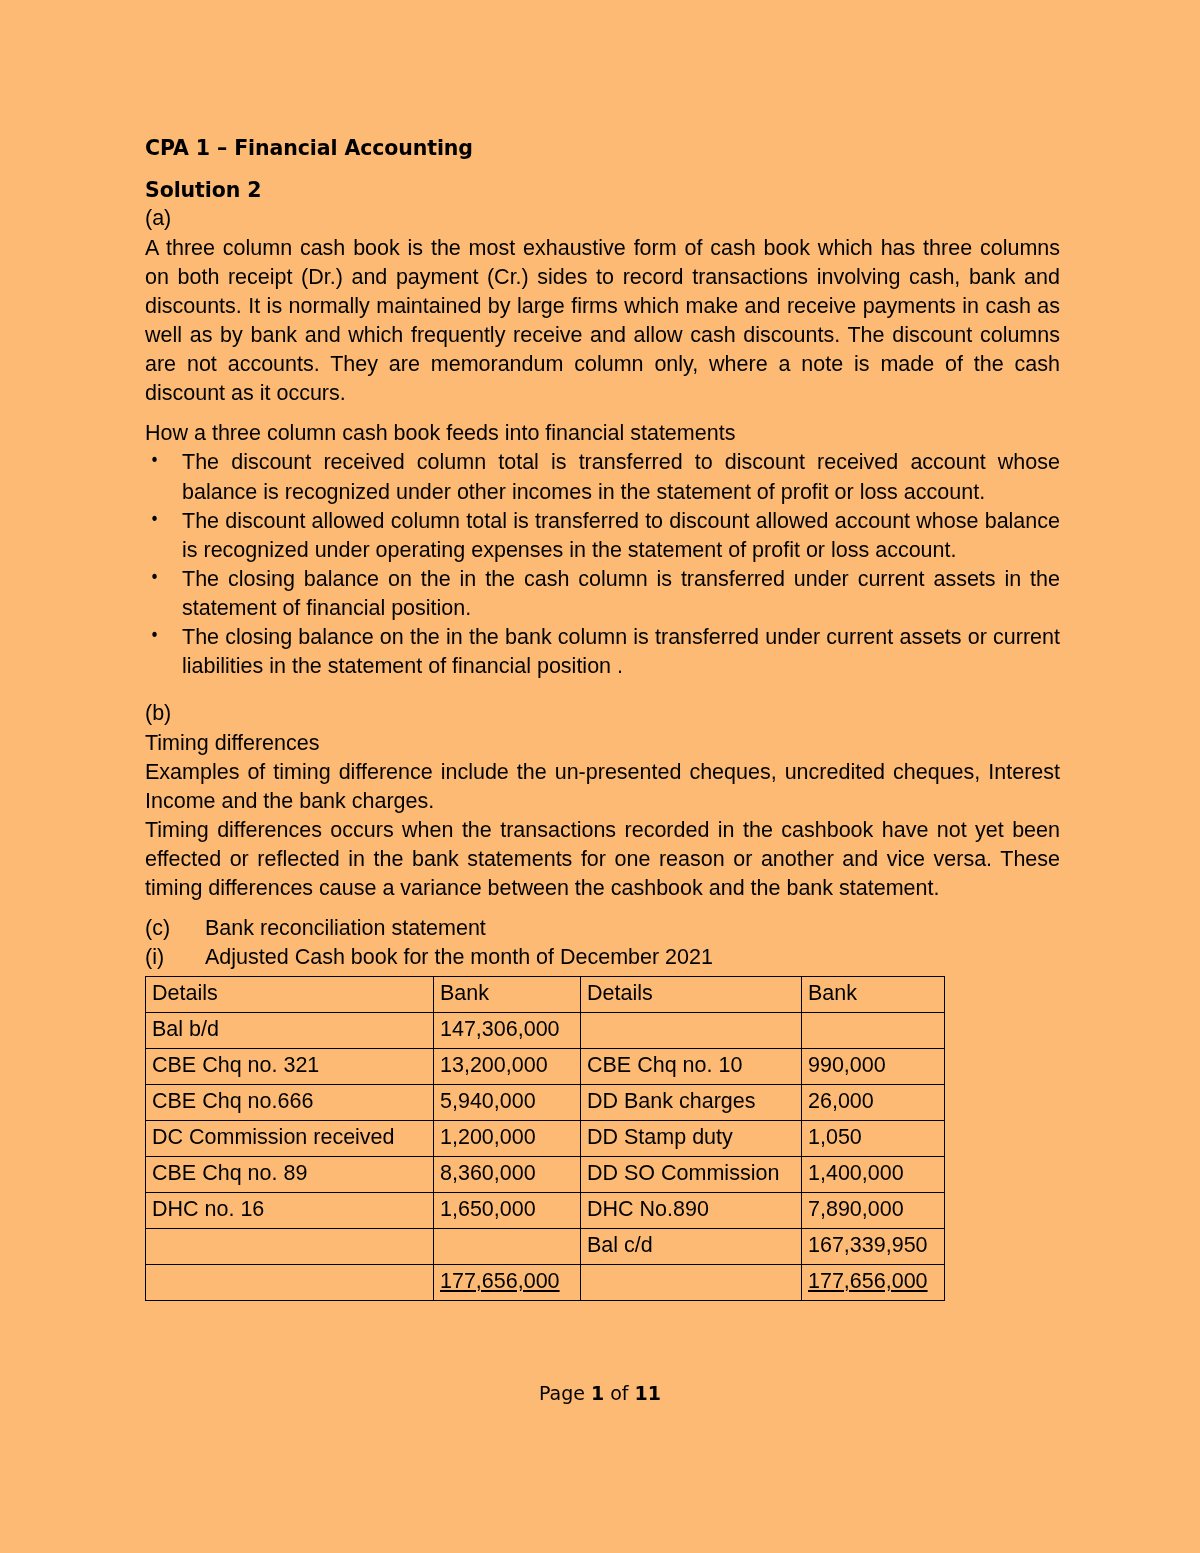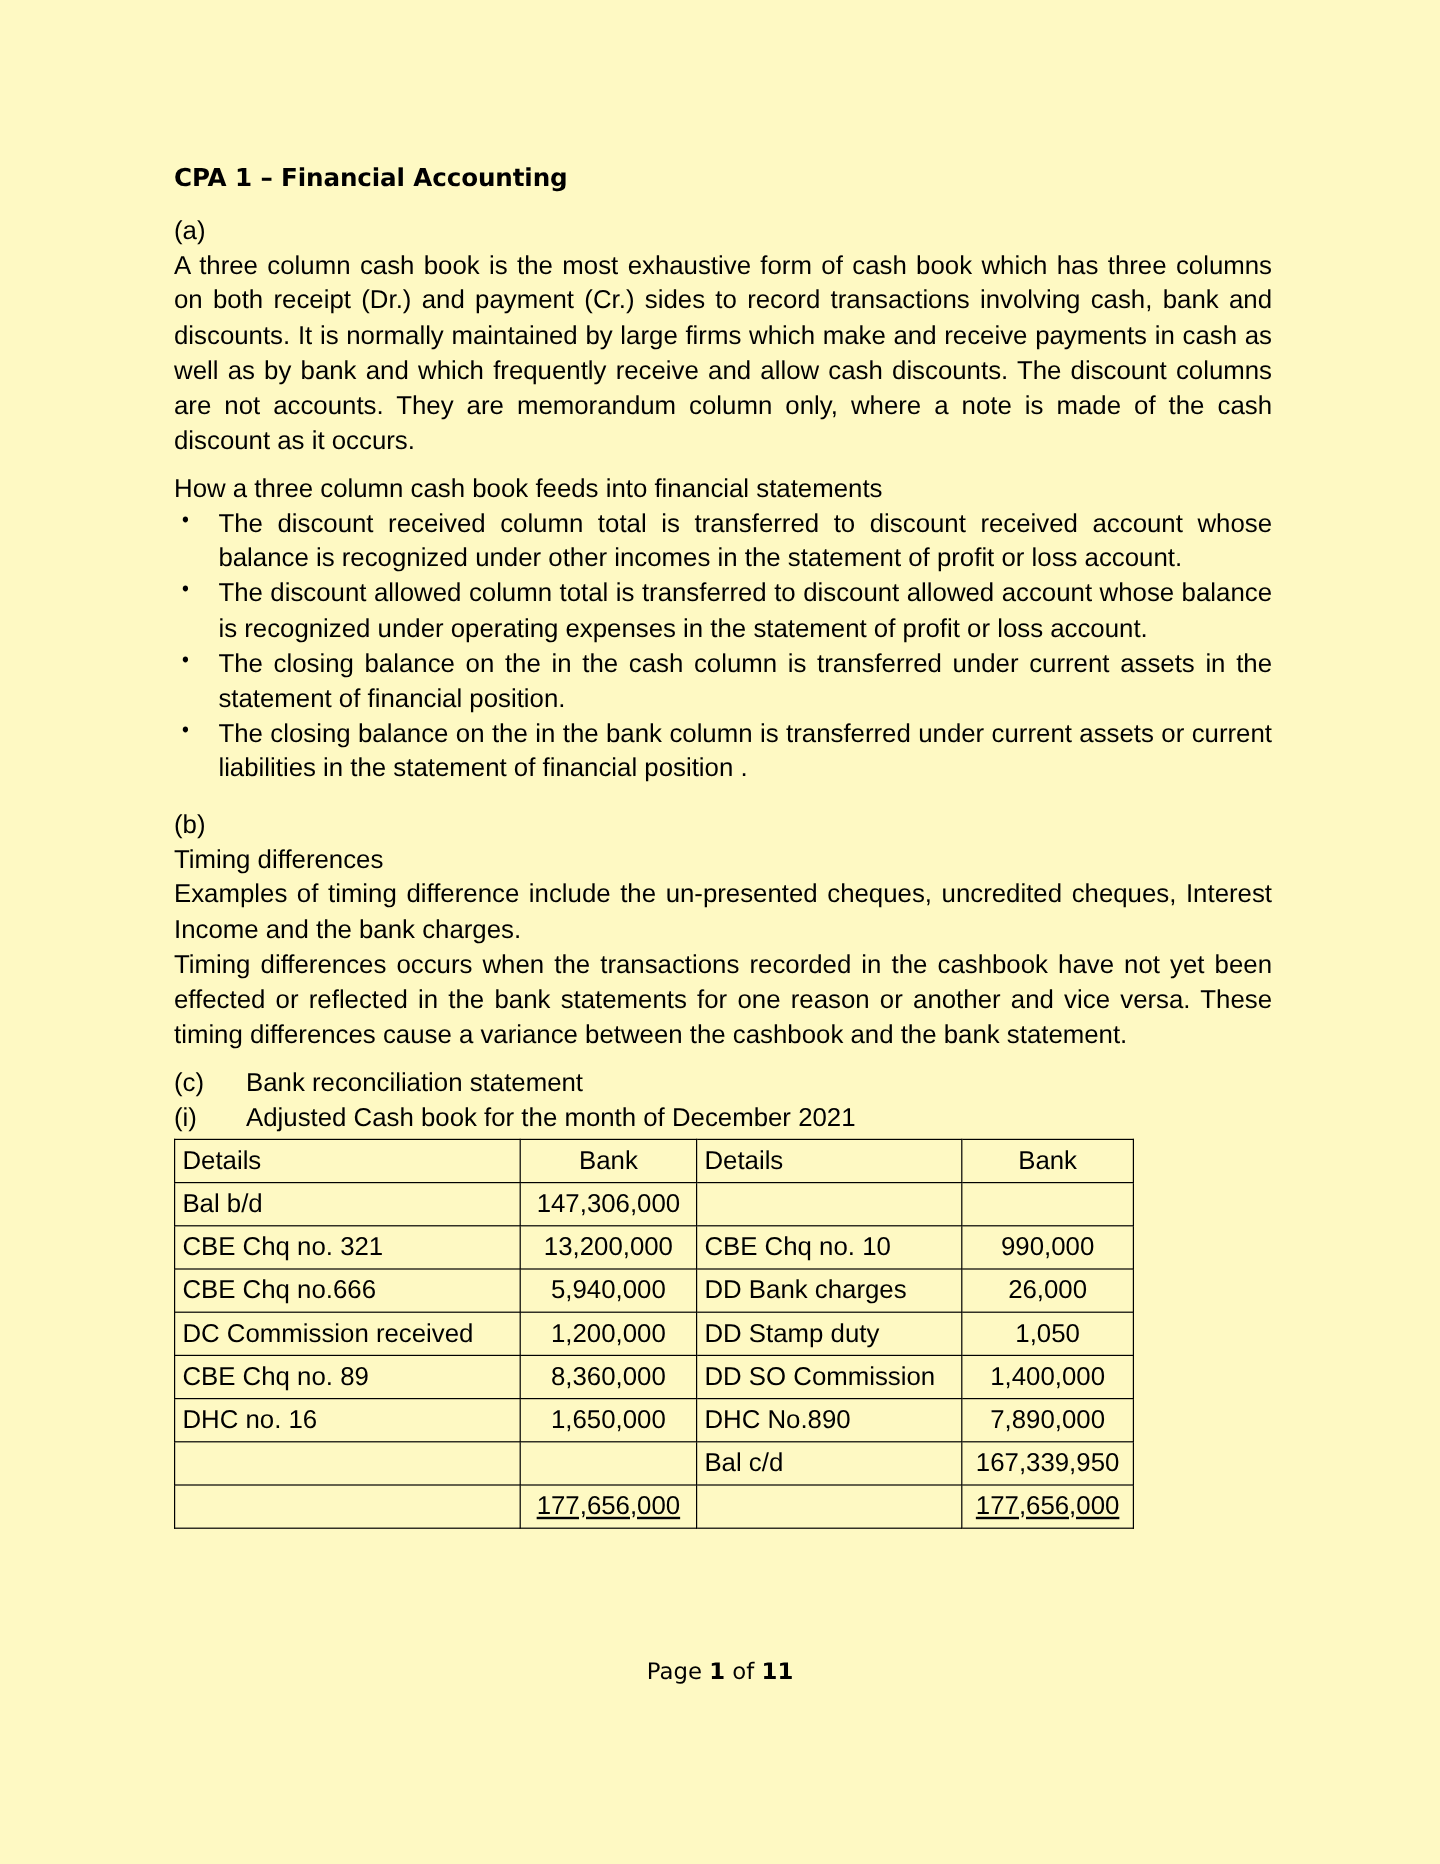--- a/index.html
+++ b/index.html
@@ -5,21 +5,21 @@
 <style>
   html, body {
     margin: 0;
     padding: 0;
     background: #ffffff;
   }
   .page {
     position: relative;
     width: 1200px;
     height: 1553px;
-    background: #fef9c3;
+    background: #fdba74;
     overflow: hidden;
     box-sizing: border-box;
   }
   .content {
     position: absolute;
     left: 145px;
     top: 136px;
     width: 915px;
   }
 
@@ -105,21 +105,21 @@
     padding: 2px 6px 3px 6px;
     height: 30px;
     vertical-align: middle;
     overflow: hidden;
     white-space: nowrap;
   }
   table.cashbook col.c1 { width: 288px; }
   table.cashbook col.c2 { width: 147px; }
   table.cashbook col.c3 { width: 221px; }
   table.cashbook col.c4 { width: 143px; }
-  td.num { text-align: center; }
+  td.num { text-align: left; }
   td.txt { text-align: left; }
   .u { text-decoration: underline; }
 
   .footer {
     position: absolute;
     left: 0;
     top: 1382px;
     width: 1200px;
     text-align: center;
     font-family: "DejaVu Sans", sans-serif;
@@ -129,20 +129,21 @@
   .footer b { font-weight: bold; }
 </style>
 </head>
 <body>
 
 <div class="page">
   <div class="content">
 
     <div class="doc-title">CPA 1 – Financial Accounting</div>
 
+    <div class="section-title">Solution 2</div>
 
     <div class="body-text plain">(a)</div>
 
     <p class="body-text">A three column cash book is the most exhaustive form of cash book which has three columns on both receipt (Dr.) and payment (Cr.) sides to record transactions involving cash, bank and discounts. It is normally maintained by large firms which make and receive payments in cash as well as by bank and which frequently receive and allow cash discounts. The discount columns are not accounts. They are memorandum column only, where a note is made of the cash discount as it occurs.</p>
 
     <div class="para-gap"></div>
 
     <div class="body-text plain">How a three column cash book feeds into financial statements</div>
 
     <ul class="bullets">

